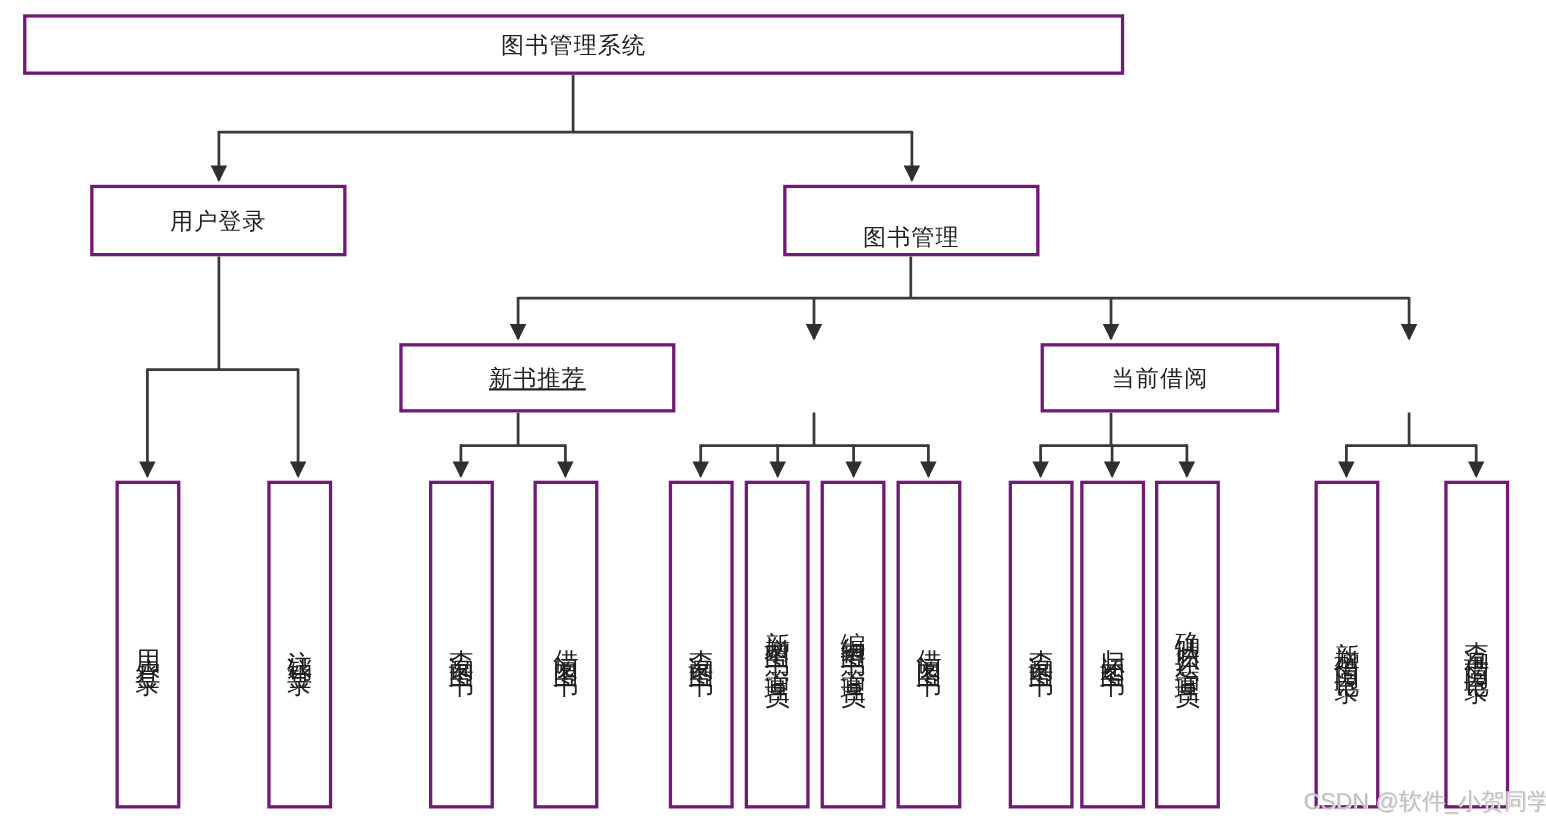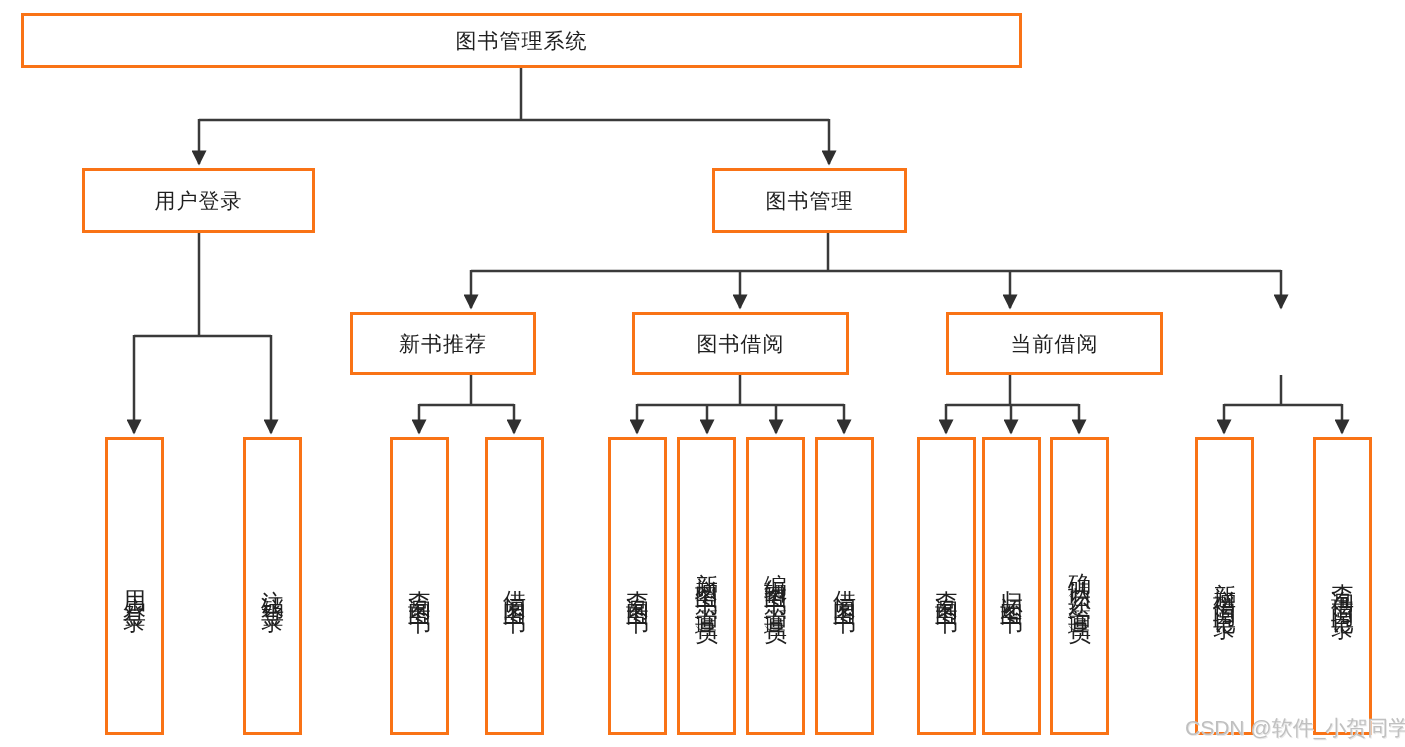--- a/index.html
+++ b/index.html
@@ -16,21 +16,21 @@
   }
   #connectors {
     position: absolute;
     left: 0; top: 0;
     width: 1405px; height: 747px;
   }
   .box {
     position: absolute;
     box-sizing: border-box;
     background: #ffffff;
-    border: 3px solid #f97316;
+    border: 3px solid #701a75;
     display: flex;
     align-items: center;
     justify-content: center;
     color: #1f1f1f;
   }
   .box.h span {
     font-size: 21px;
     letter-spacing: 1px;
     white-space: nowrap;
   }
@@ -111,29 +111,26 @@
     </g>
   </svg>
 
   <div class="box h" style="left:21px; top:13px; width:1001px; height:55px;">
     <span>图书管理系统</span>
   </div>
 
   <div class="box h" style="left:82px; top:168px; width:233px; height:65px;">
     <span>用户登录</span>
   </div>
-  <div class="box h" style="left:712px; top:168px; width:195px; height:65px;">
+  <div class="box h" style="left:712px; top:168px; width:233px; height:65px;align-items:flex-end;">
     <span>图书管理</span>
   </div>
 
-  <div class="box h" style="left:350px; top:312px; width:186px; height:63px;">
+  <div class="box h" style="left:363px; top:312px; width:251px; height:63px;text-decoration:underline;">
     <span>新书推荐</span>
-  </div>
-  <div class="box h" style="left:632px; top:312px; width:217px; height:63px;">
-    <span>图书借阅</span>
   </div>
   <div class="box h" style="left:902px; top:312px; width:217px; height:63px;margin-left:44px;">
     <span>当前借阅</span>
   </div>
 
   <div class="box v" style="left:105px;">
     <span class="vtext">用户登录</span>
   </div>
   <div class="box v" style="left:243px;">
     <span class="vtext">注销登录</span>

